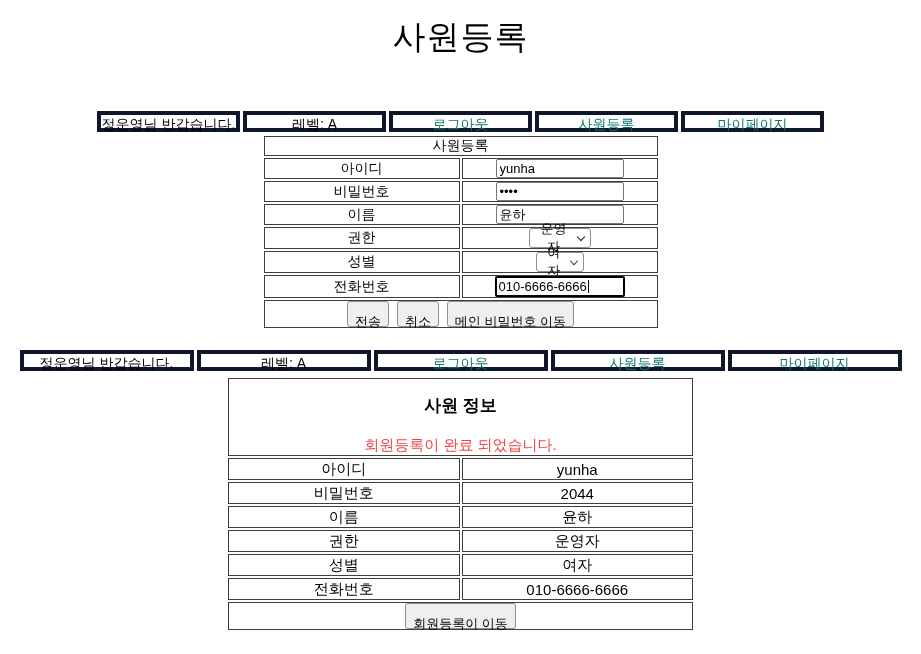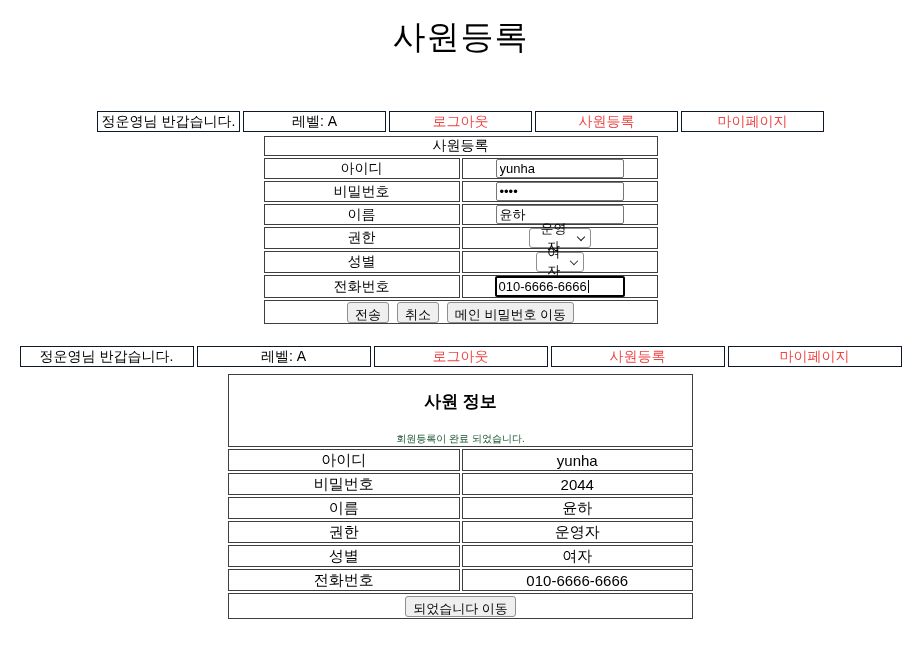--- a/index.html
+++ b/index.html
@@ -11,39 +11,39 @@
   }
   .page-title {
     text-align:center; font-size:33px; font-weight:400;
     margin:16px 0 0 0; line-height:42px; letter-spacing:1px;
   }
   
   .nav { display:flex; justify-content:center; gap:3px; }
   .nav1 { margin-top:53px; }
   .nav2 { margin-top:20px; }
   .nav-cell {
-    border:1px solid #0f172a; height:21px; line-height:19px;
+    border:4px solid #0f172a; height:21px; line-height:19px;
     text-align:center; font-size:14px; background:#fff;
   }
   .nav1 .nav-cell { width:143px; }
   .nav2 .nav-cell { width:174px; }
-  .nav-link { color:#ef4444; text-decoration:none; cursor:pointer; }
+  .nav-link { color:#0f766e; text-decoration:none; cursor:pointer; }
   
   table { border-collapse:separate; border-spacing:2px; table-layout:fixed; }
   td, th { border:1px solid #3f3f3f; font-size:14px; font-weight:400; padding:0; text-align:center; }
   .form-table { width:398px; margin:2px auto 0 auto; }
   .form-table td, .form-table th { height:20px; }
   .form-table .btn-row-cell { height:24px; }
   .info-table { width:469px; margin:5px auto 17px auto; }
   .info-table td { height:22px; font-size:15px; }
   .info-table .btn-row-cell { height:26px; }
   
   .info-head-cell { height:84px; vertical-align:top; }
   .info-heading { font-size:17px; font-weight:700; margin-top:15px; }
-  .info-message { font-size:10px; color:#14532d; margin-top:19px; }
+  .info-message { font-size:15px; color:#ef4444; margin-top:19px; }
   
   .text-input {
     width:128px; height:19px; border:1px solid #767676; border-radius:2px;
     font-family:"Liberation Sans", sans-serif; font-size:13px;
     padding:1px 3px; vertical-align:middle; background:#fff; color:#000;
   }
   .fake-input {
     display:inline-flex; align-items:center; width:130px; height:21px;
     border:2px solid #000; border-radius:2px; background:#fff;
     font-size:13px; padding:0 2px; text-align:left; vertical-align:middle;
@@ -57,21 +57,21 @@
   .select-role { width:62px; }
   .select-gender { width:48px; }
   .chevron {
     display:inline-block; width:6px; height:6px;
     border-right:1.6px solid #222; border-bottom:1.6px solid #222;
     transform:rotate(45deg); margin:-3px 1px 0 5px;
   }
   .btn {
     display:inline-block; border:1px solid #8f8f8f; border-radius:3px;
     background:#efefef; font-family:"Liberation Sans", sans-serif;
-    font-size:13px; color:#000; padding:4px 7px; height:21px; line-height:15px;
+    font-size:13px; color:#000; padding:12px 7px; height:21px; line-height:15px;
     margin:0 2px; vertical-align:middle; cursor:pointer;
   }
 </style>
 </head>
 <body>
 
 <h1 class="page-title">사원등록</h1>
 
 <div class="nav nav1">
   <div class="nav-cell">정운영님 반갑습니다.</div>
@@ -170,17 +170,17 @@
   <tr>
     <td>성별</td>
     <td>여자</td>
   </tr>
   <tr>
     <td>전화번호</td>
     <td>010-6666-6666</td>
   </tr>
   <tr>
     <td colspan="2" class="btn-row-cell">
-      <button class="btn">되었습니다 이동</button>
+      <button class="btn">회원등록이 이동</button>
     </td>
   </tr>
 </tbody>
   </table>
 
 </body></html>

